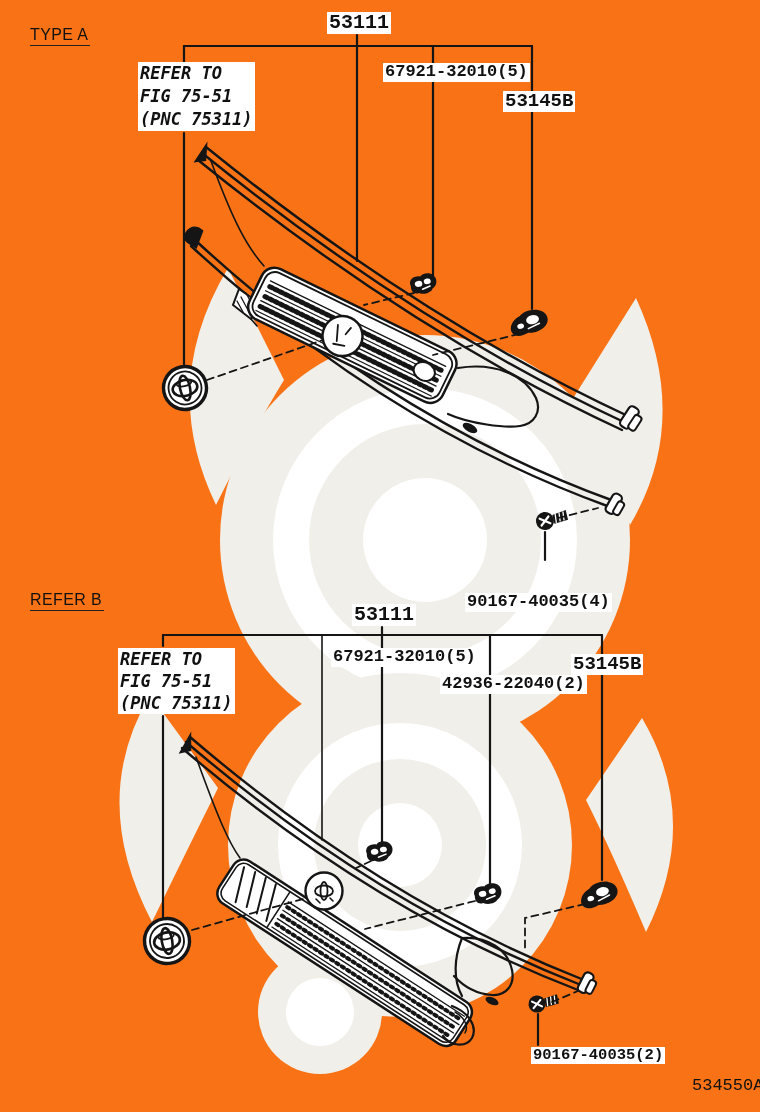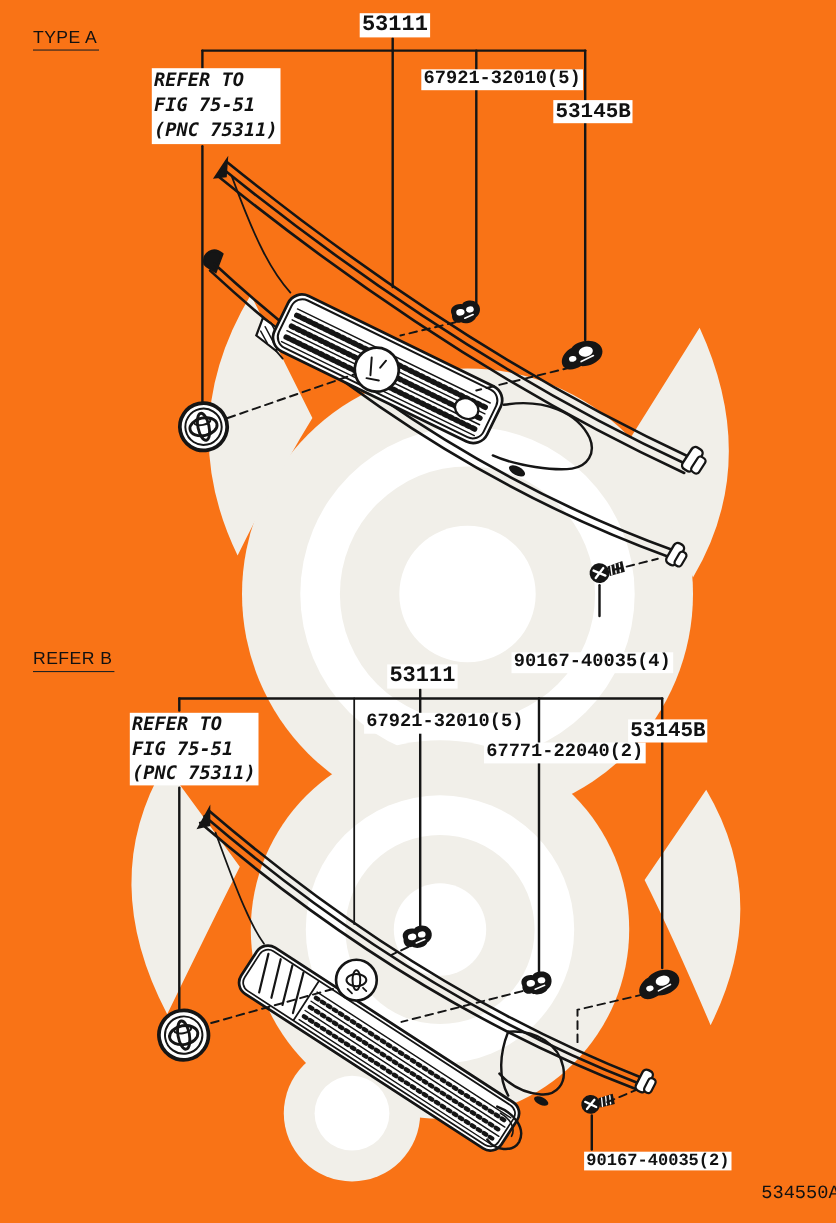--- a/index.html
+++ b/index.html
@@ -258,19 +258,19 @@
 <div class="refer b" style="left:118px;top:648px;">
   <div>REFER TO</div>
   <div>FIG 75-51</div>
   <div>(PNC 75311)</div>
 </div>
 
 <div class="lbl sz17" style="left:331px;top:648px;">67921-32010(5)</div>
 
 <div class="lbl sz19" style="left:571px;top:654px;">53145B</div>
 
-<div class="lbl sz17" style="left:440px;top:675px;">67771-22040(2)</div>
+<div class="lbl sz17" style="left:440px;top:675px;">42936-22040(2)</div>
 
 <div class="lbl sz15" style="left:488px;top:1047px;margin-left:43px;">90167-40035(2)</div>
 
 <div class="footer-code" style="left:692px;top:1076px;">534550A</div>
 
 </div>
 
 </body></html>

